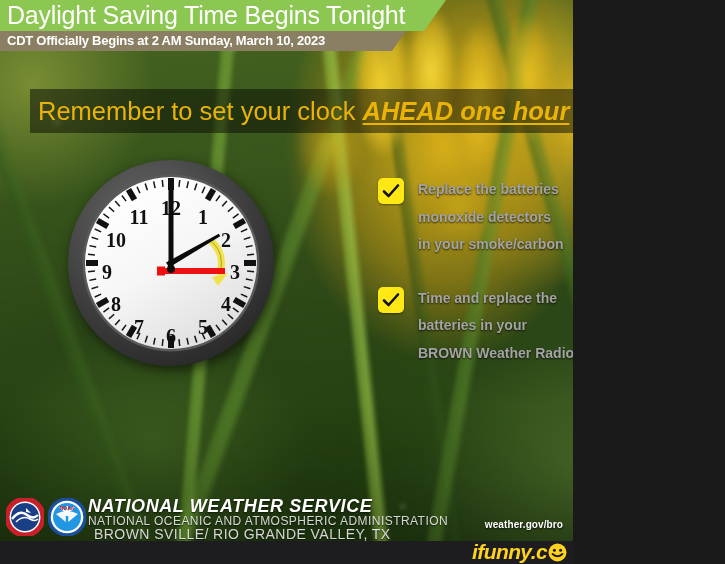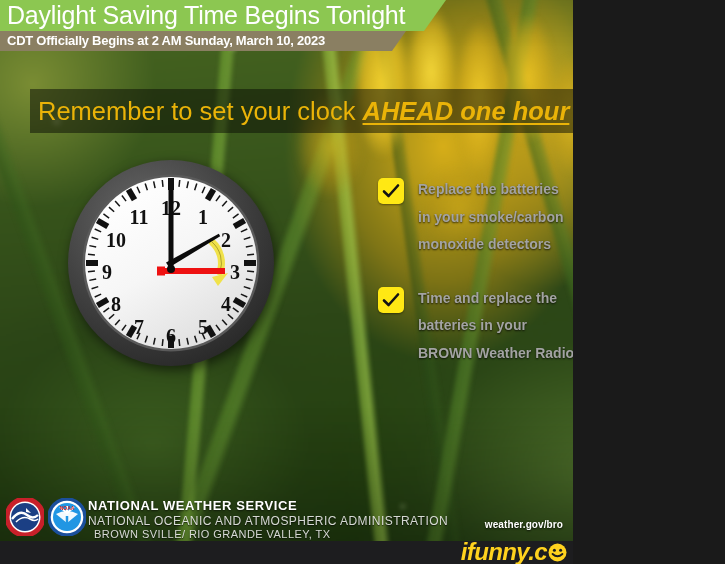--- a/index.html
+++ b/index.html
@@ -210,37 +210,38 @@
   }
   .nws-logo { left: 6px;  top: 498px; }
   .noaa-logo { left: 48px; top: 498px; }
 
   .agency-block {
     position: absolute;
     left: 88px; top: 498px;
     z-index: 6;
   }
   .agency-line1 {
-    font-size: 13px;
+    font-size: 18px;
     font-weight: bold;
     color: #ffffff;
     letter-spacing: 0.6px;
     line-height: 16px;
     text-shadow: 0 1px 2px rgba(0,0,0,0.6);
+    font-style: italic;
   }
   .agency-line2 {
     font-size: 12px;
     color: rgba(255,255,255,0.82);
     letter-spacing: 0.45px;
     line-height: 13px;
     margin-top: 1px;
     text-shadow: 0 1px 1px rgba(0,0,0,0.6);
   }
   .agency-line3 {
-    font-size: 11px;
+    font-size: 14px;
     color: rgba(255,255,255,0.82);
     letter-spacing: 0.45px;
     line-height: 13px;
     margin-left: 6px;
     text-shadow: 0 1px 1px rgba(0,0,0,0.6);
   }
 
   .weather-url {
     position: absolute;
     right: 10px; top: 519px;
@@ -263,21 +264,21 @@
   .ifunny {
     position: absolute;
     right: 6px;
     top: 540px;
     height: 24px;
     display: flex;
     align-items: center;
     z-index: 7;
   }
   .ifunny-text {
-    font-size: 24px;
+    font-size: 21px;
     font-weight: bold;
     font-style: italic;
     color: #ffd21e;
     letter-spacing: -0.6px;
     line-height: 24px;
   }
   .ifunny-face { margin-left: 1px; }
 </style>
 </head>
 <body>
@@ -422,22 +423,22 @@
   <div class="bullets">
 
     <div class="bullet">
       <div class="checkbox">
         <svg width="20" height="20" viewBox="0 0 20 20" aria-hidden="true">
           <path d="M 3 10.5 L 7.6 15 L 17 4.5" fill="none" stroke="#141414" stroke-width="2.6" stroke-linecap="round" stroke-linejoin="round"></path>
         </svg>
       </div>
       <div class="bullet-text">
         <div>Replace the batteries</div>
+        <div>monoxide detectors</div>
         <div>in your smoke/carbon</div>
-        <div>monoxide detectors</div>
       </div>
     </div>
 
     <div class="bullet">
       <div class="checkbox">
         <svg width="20" height="20" viewBox="0 0 20 20" aria-hidden="true">
           <path d="M 3 10.5 L 7.6 15 L 17 4.5" fill="none" stroke="#141414" stroke-width="2.6" stroke-linecap="round" stroke-linejoin="round"></path>
         </svg>
       </div>
       <div class="bullet-text">

